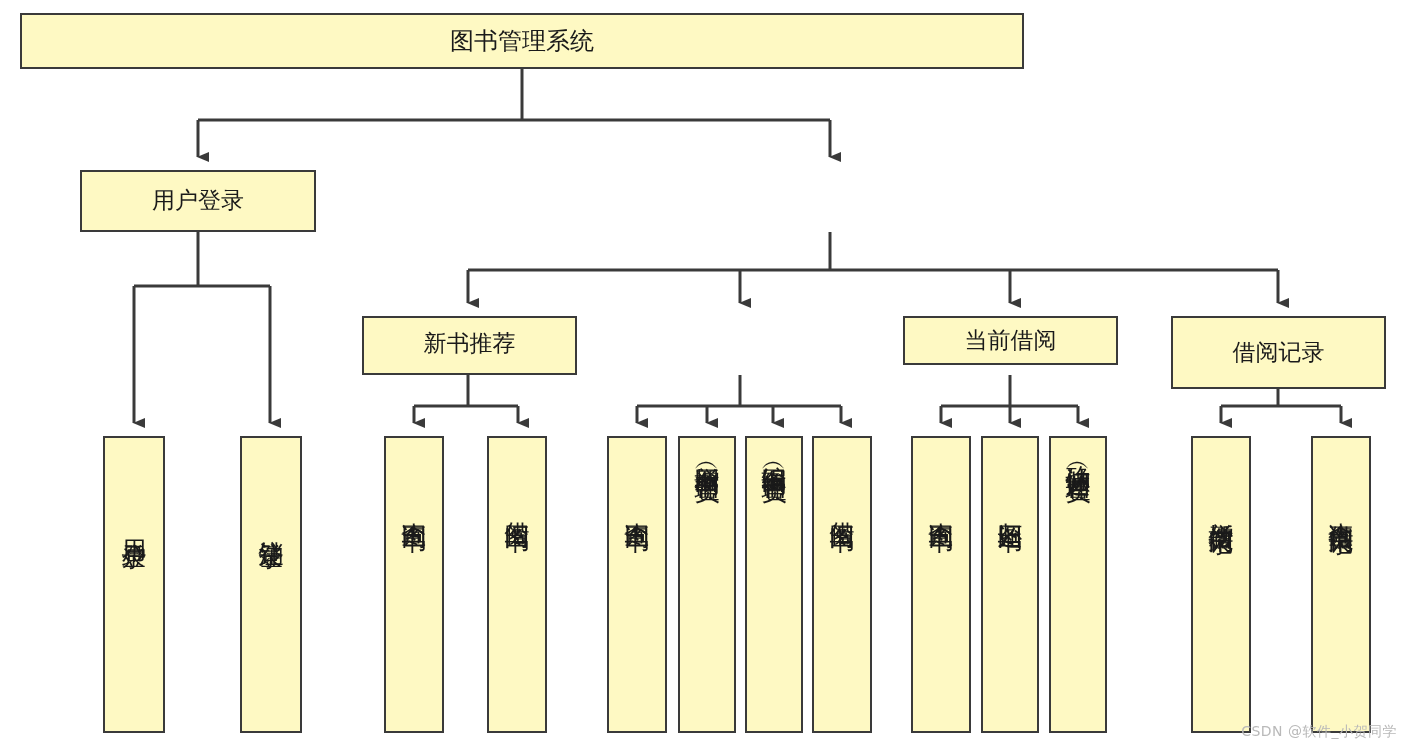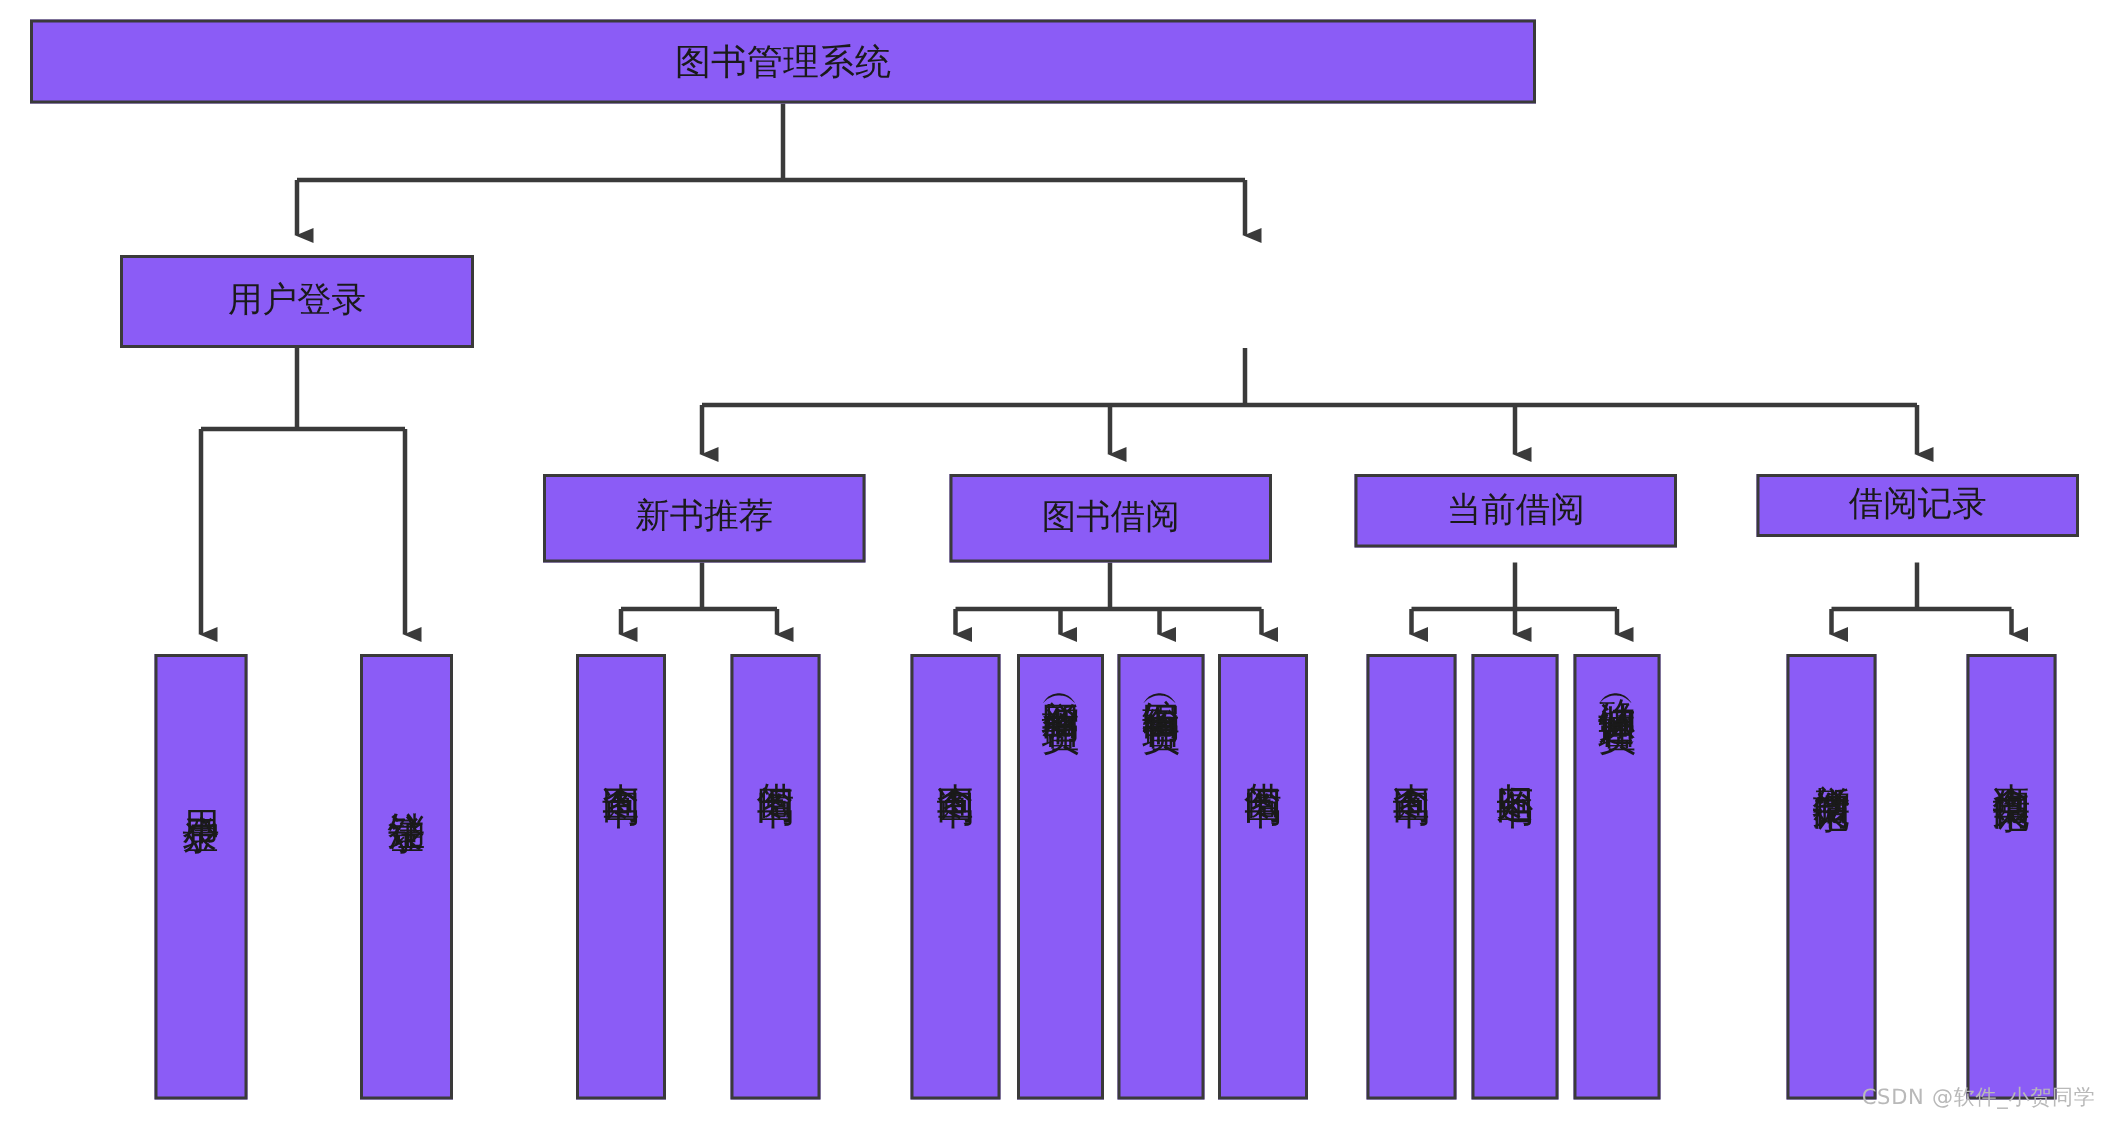--- a/index.html
+++ b/index.html
@@ -21,21 +21,21 @@
     position: absolute;
     left: 0;
     top: 0;
     width: 1405px;
     height: 747px;
     pointer-events: none;
   }
   .node {
     position: absolute;
     box-sizing: border-box;
-    background: #8b5cf6;
+    background: #fef9c3;
     border: 2.5px solid #3a3a3a;
     display: flex;
     align-items: center;
     justify-content: center;
     color: #1a1a1a;
   }
   .node .cap {
     display: block;
     text-align: center;
     line-height: 1.12;
@@ -142,29 +142,26 @@
 
   <div class="node horiz" style="left:80px; top:170px; width:236px; height:62px;">
     <span class="cap">用户登录</span>
   </div>
 
 
   <div class="node horiz" style="left:362px; top:316px; width:215px; height:59px;font-family:Liberation Mono, monospace;">
     <span class="cap">新书推荐</span>
   </div>
 
-  <div class="node horiz" style="left:633px; top:316px; width:215px; height:59px;">
-    <span class="cap">图书借阅</span>
-  </div>
 
   <div class="node horiz" style="left:903px; top:316px; width:215px; height:49px;">
     <span class="cap">当前借阅</span>
   </div>
 
-  <div class="node horiz" style="left:1171px; top:316px; width:215px; height:42px;align-items:center;">
+  <div class="node horiz" style="left:1171px; top:316px; width:215px; height:73px;align-items:center;">
     <span class="cap">借阅记录</span>
   </div>
 
   <div class="node vert mid" style="left:103px; top:436px; width:62px; height:297px;">
     <span class="cap">用户登录</span>
   </div>
 
   <div class="node vert mid" style="left:240px; top:436px; width:62px; height:297px;">
     <span class="cap">注销登录</span>
   </div>

